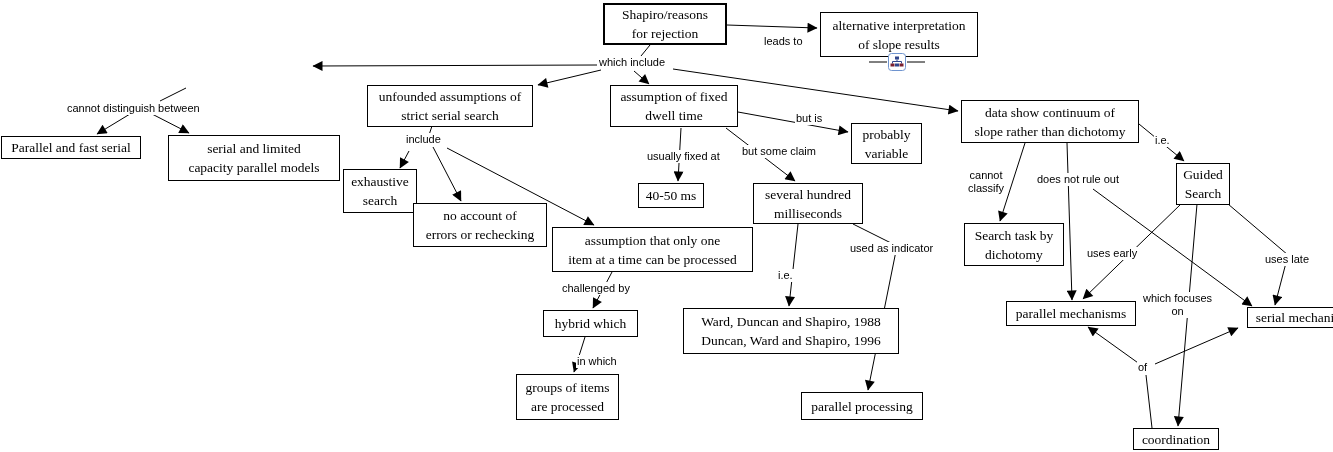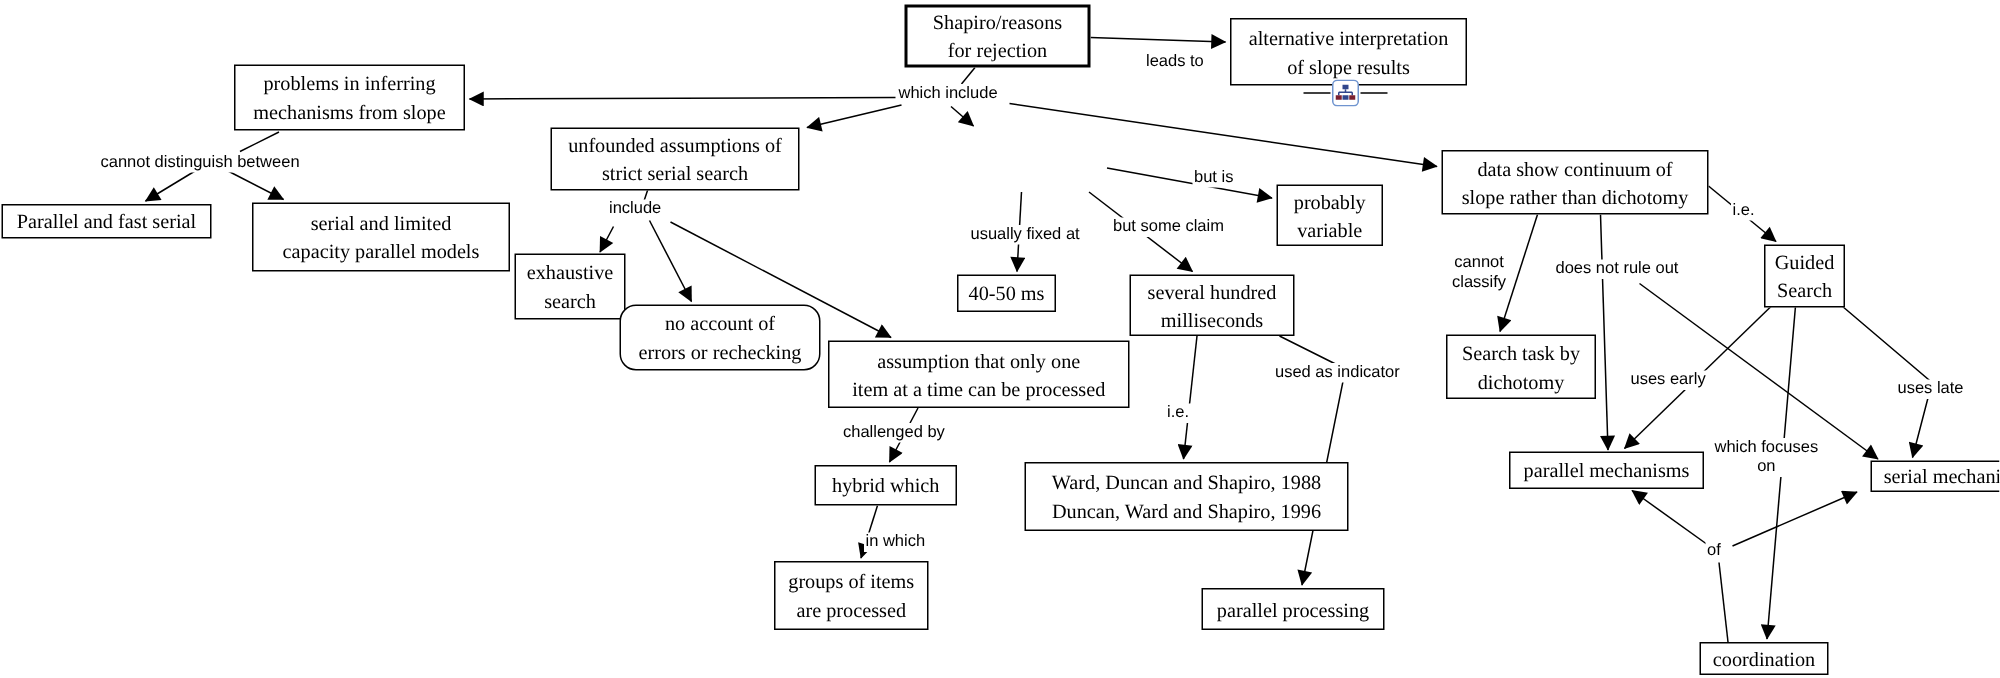--- a/index.html
+++ b/index.html
@@ -79,32 +79,32 @@
       <polyline points="1141,365 1088,327" stroke="#000000" marker-end="url(#arrow)"></polyline>
       <polyline points="1155,364 1238,328" stroke="#000000" marker-end="url(#arrow)"></polyline>
       <polyline points="869,62 887,62" stroke="#000000"></polyline>
       <polyline points="907,62 925,62" stroke="#000000"></polyline>
     </svg>
   <div id="node-layer">
       <div class="node root" style="left: 603px; top: 3px; width: 124px; height: 42px; border-color: rgb(0, 0, 0);">Shapiro/reasons
 for rejection</div>
       <div class="node" style="left: 820px; top: 12px; width: 158px; height: 45px; border-color: rgb(0, 0, 0);">alternative interpretation
 of slope results</div>
-      <div class="node" style="left: 156px; top: 43px; width: 154px; height: 44px; border-color: rgb(0, 0, 0);">problems in inferring
-mechanisms from slope</div>
       <div class="node" style="left: 367px; top: 85px; width: 166px; height: 42px; border-color: rgb(0, 0, 0);">unfounded assumptions of
 strict serial search</div>
+      <div class="node" style="left: 610px; top: 85px; width: 128px; height: 42px; border-color: rgb(0, 0, 0);">assumption of fixed
+dwell time</div>
       <div class="node" style="left: 961px; top: 100px; width: 178px; height: 43px; border-color: rgb(0, 0, 0);">data show continuum of
 slope rather than dichotomy</div>
       <div class="node" style="left: 1px; top: 136px; width: 140px; height: 23px; border-color: rgb(0, 0, 0);">Parallel and fast serial</div>
       <div class="node" style="left: 168px; top: 135px; width: 172px; height: 46px; border-color: rgb(0, 0, 0);">serial and limited
 capacity parallel models</div>
       <div class="node" style="left: 343px; top: 169px; width: 74px; height: 44px; border-color: rgb(0, 0, 0);">exhaustive
 search</div>
-      <div class="node" style="left: 413px; top: 203px; width: 134px; height: 44px; border-color: rgb(0, 0, 0); border-radius: 11px;">no account of
+      <div class="node" style="left: 413px; top: 203px; width: 134px; height: 44px; border-color: rgb(0, 0, 0);">no account of
 errors or rechecking</div>
       <div class="node" style="left: 851px; top: 123px; width: 71px; height: 41px; border-color: rgb(0, 0, 0);">probably
 variable</div>
       <div class="node" style="left: 638px; top: 183px; width: 66px; height: 25px; border-color: rgb(0, 0, 0);">40-50 ms</div>
       <div class="node" style="left: 753px; top: 183px; width: 110px; height: 41px; border-color: rgb(0, 0, 0);">several hundred
 milliseconds</div>
       <div class="node" style="left: 552px; top: 227px; width: 201px; height: 45px; border-color: rgb(0, 0, 0);">assumption that only one
 item at a time can be processed</div>
       <div class="node" style="left: 543px; top: 310px; width: 95px; height: 27px; border-color: rgb(0, 0, 0);">hybrid which</div>
       <div class="node" style="left: 516px; top: 374px; width: 103px; height: 46px; border-color: rgb(0, 0, 0);">groups of items

